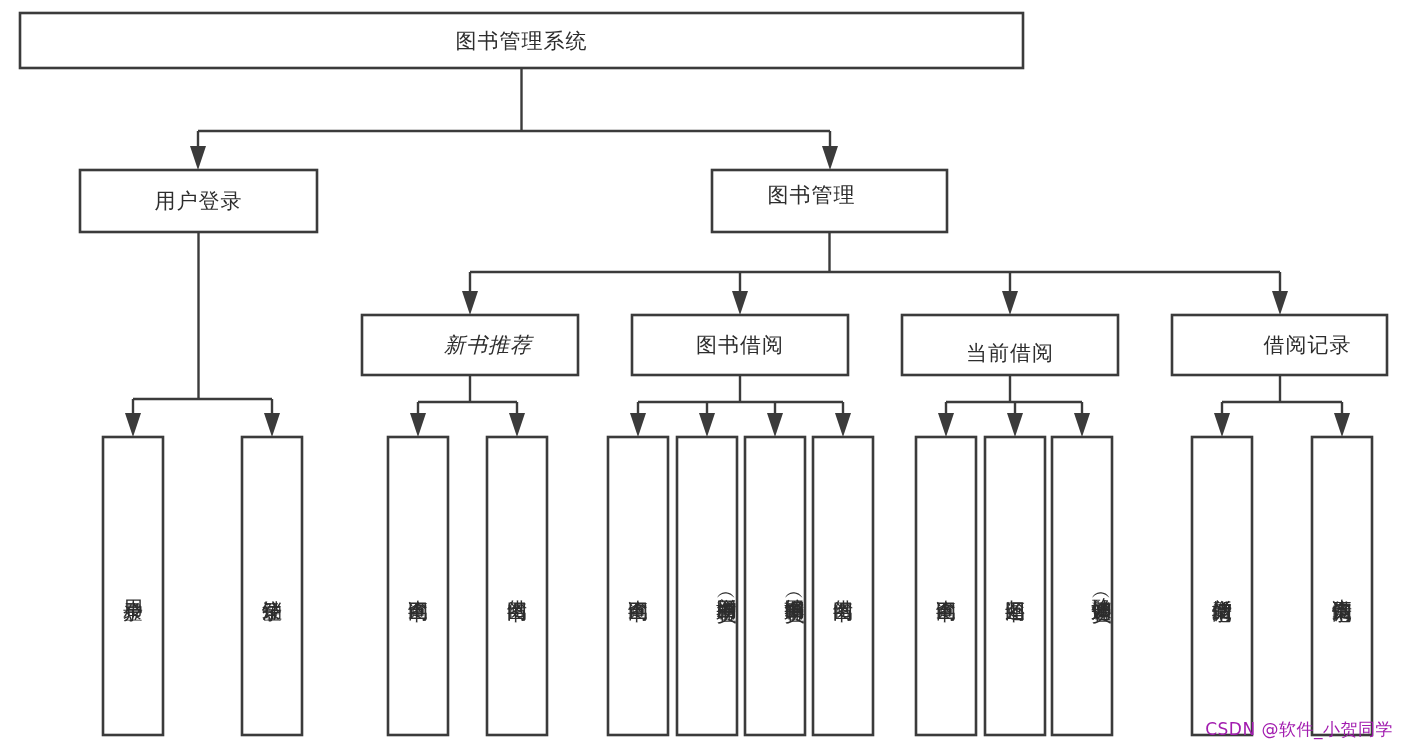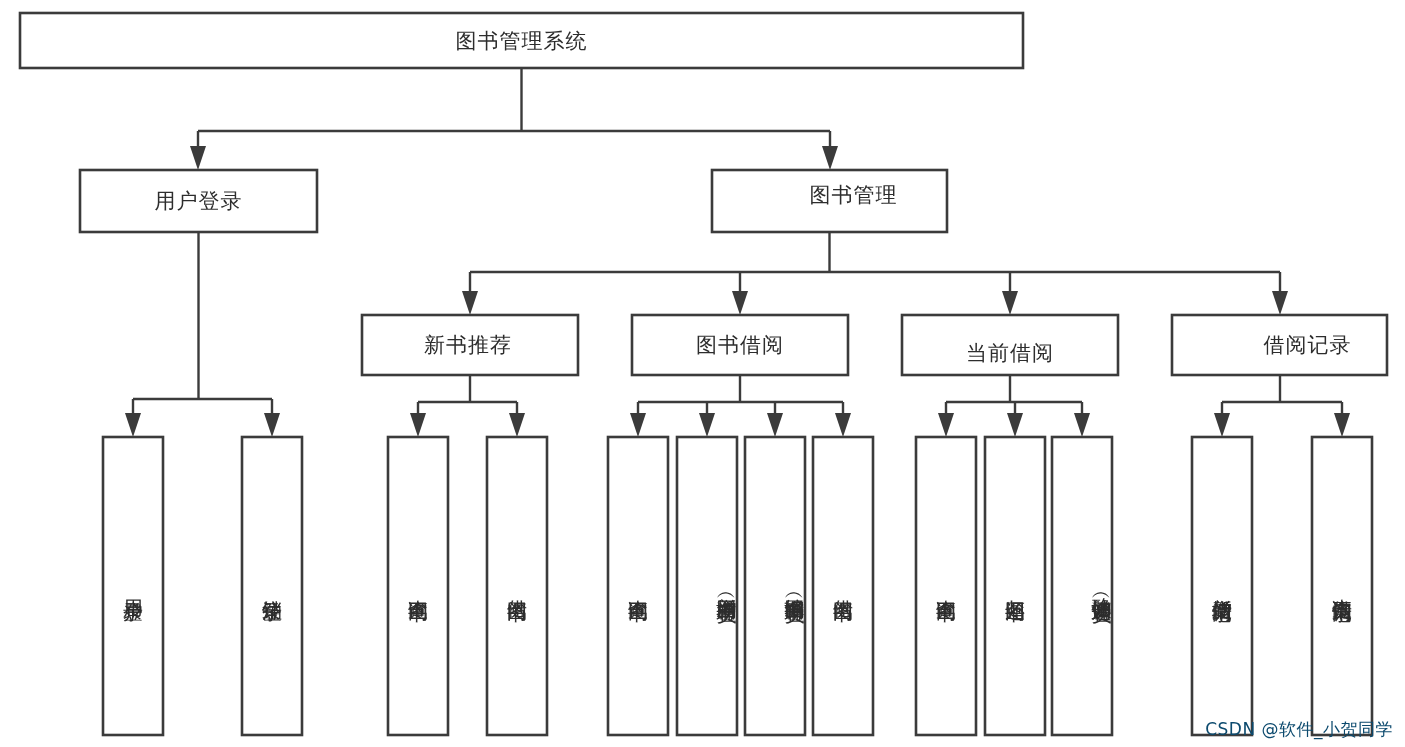--- a/index.html
+++ b/index.html
@@ -68,21 +68,21 @@
     letter-spacing: 1px;
     white-space: nowrap;
     pointer-events: none;
   }
   #watermark {
     position: absolute;
     right: 12px;
     bottom: 6px;
     font-family: "DejaVu Sans", "Liberation Sans", sans-serif;
     font-size: 17px;
-    color: #0c4a6e;
+    color: #a21caf;
     letter-spacing: 0.5px;
     white-space: nowrap;
   }
 </style>
 </head>
 <body>
 
 <div id="diagram-root">
 
   <svg class="flow" viewBox="0 0 1405 747">
@@ -181,23 +181,23 @@
     <rect class="node-box" x="916" y="437" width="60" height="298"></rect>
     <rect class="node-box" x="985" y="437" width="60" height="298"></rect>
     <rect class="node-box" x="1052" y="437" width="60" height="298"></rect>
     <rect class="node-box" x="1192" y="437" width="60" height="298"></rect>
     <rect class="node-box" x="1312" y="437" width="60" height="298"></rect>
   </svg>
 
   <div class="htext-wrap" style="left:20px; top:13px; width:1003px; height:55px;">图书管理系统</div>
 
   <div class="htext-wrap" style="left:80px; top:170px; width:237px; height:62px;">用户登录</div>
-  <div class="htext-wrap" style="left:736px; top:170px; width:235px; height:50px;">图书管理</div>
-
-  <div class="htext-wrap" style="left:360px; top:315px; width:216px; height:60px;">新书推荐</div>
+  <div class="htext-wrap" style="left:694px; top:170px; width:235px; height:50px;">图书管理</div>
+
+  <div class="htext-wrap" style="left:380px; top:315px; width:216px; height:60px;font-style:italic;">新书推荐</div>
   <div class="htext-wrap" style="left:632px; top:315px; width:216px; height:60px;">图书借阅</div>
   <div class="htext-wrap" style="left:902px; top:315px; width:216px; height:60px;margin-top:8px;">当前借阅</div>
   <div class="htext-wrap" style="left:1172px; top:315px; width:215px; height:60px;padding-left:28px;">借阅记录</div>
 
   <div class="vtext-wrap" style="left:103px;  top:437px; width:60px; height:298px;">用户登录</div>
   <div class="vtext-wrap" style="left:242px;  top:437px; width:60px; height:298px;">注销登录</div>
   <div class="vtext-wrap" style="left:388px;  top:437px; width:60px; height:298px;">查询图书</div>
   <div class="vtext-wrap" style="left:487px;  top:437px; width:60px; height:298px;">借阅图书</div>
   <div class="vtext-wrap" style="left:608px;  top:437px; width:60px; height:298px;">查询图书</div>
   <div class="vtext-wrap" style="left:677px;  top:437px; width:60px; height:298px; align-items:flex-start;">新增图书（管理员）</div>

